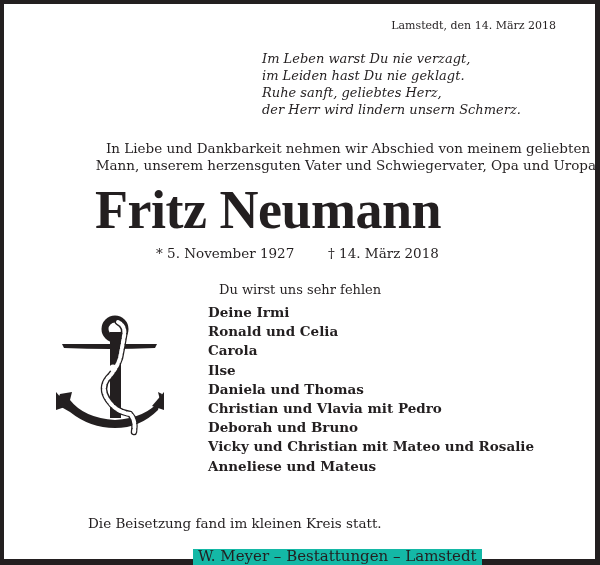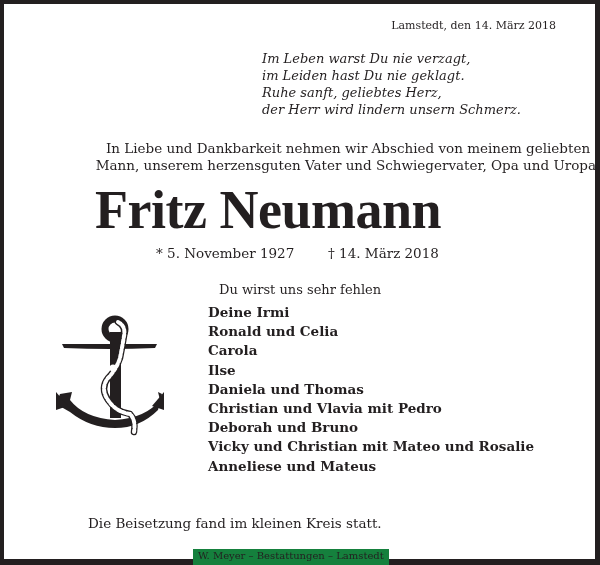--- a/index.html
+++ b/index.html
@@ -13,21 +13,21 @@
   .poem { left: 218px; top: 50px; font-size: 13px; font-style: italic; line-height: 17px; margin-left: 44px; }
   .intro { left: 0; width: 600px; top: 140px; font-size: 13.5px; line-height: 17px; text-align: center; margin-left: 48px; }
   .name { left: 0; width: 480px; top: 180px; text-align: center; font-family: "Liberation Serif", serif;
           font-weight: bold; font-size: 54px; letter-spacing: -0.5px; line-height: 60px; padding-left: 28px; }
   .born { left: 156px; top: 245px; font-size: 13.5px; }
   .died { left: 328px; top: 245px; font-size: 13.5px; }
   .miss { left: 219px; top: 282px; font-size: 13px; }
   .names { left: 208px; top: 303px; font-size: 13.5px; font-weight: bold; line-height: 19.2px; }
   .names div { height: 19.2px; }
   .burial { left: 44px; top: 515px; font-size: 13.5px; margin-left: 44px; }
-  .footer { left: 193px; top: 549px; height: 16px; padding: 0 5px; background: #15803d; font-size: 10px; line-height: 14px; }
+  .footer { left: 193px; top: 549px; height: 16px; padding: 0 5px; background: #14b8a6; font-size: 15px; line-height: 14px; }
   .anchor { position: absolute; left: 54px; top: 314px; width: 112px; height: 122px; }
 </style>
 </head>
 <body>
 
 <div class="frame"></div>
 
 <div class="t date-place">Lamstedt, den 14. März 2018</div>
 
 <div class="t poem">

